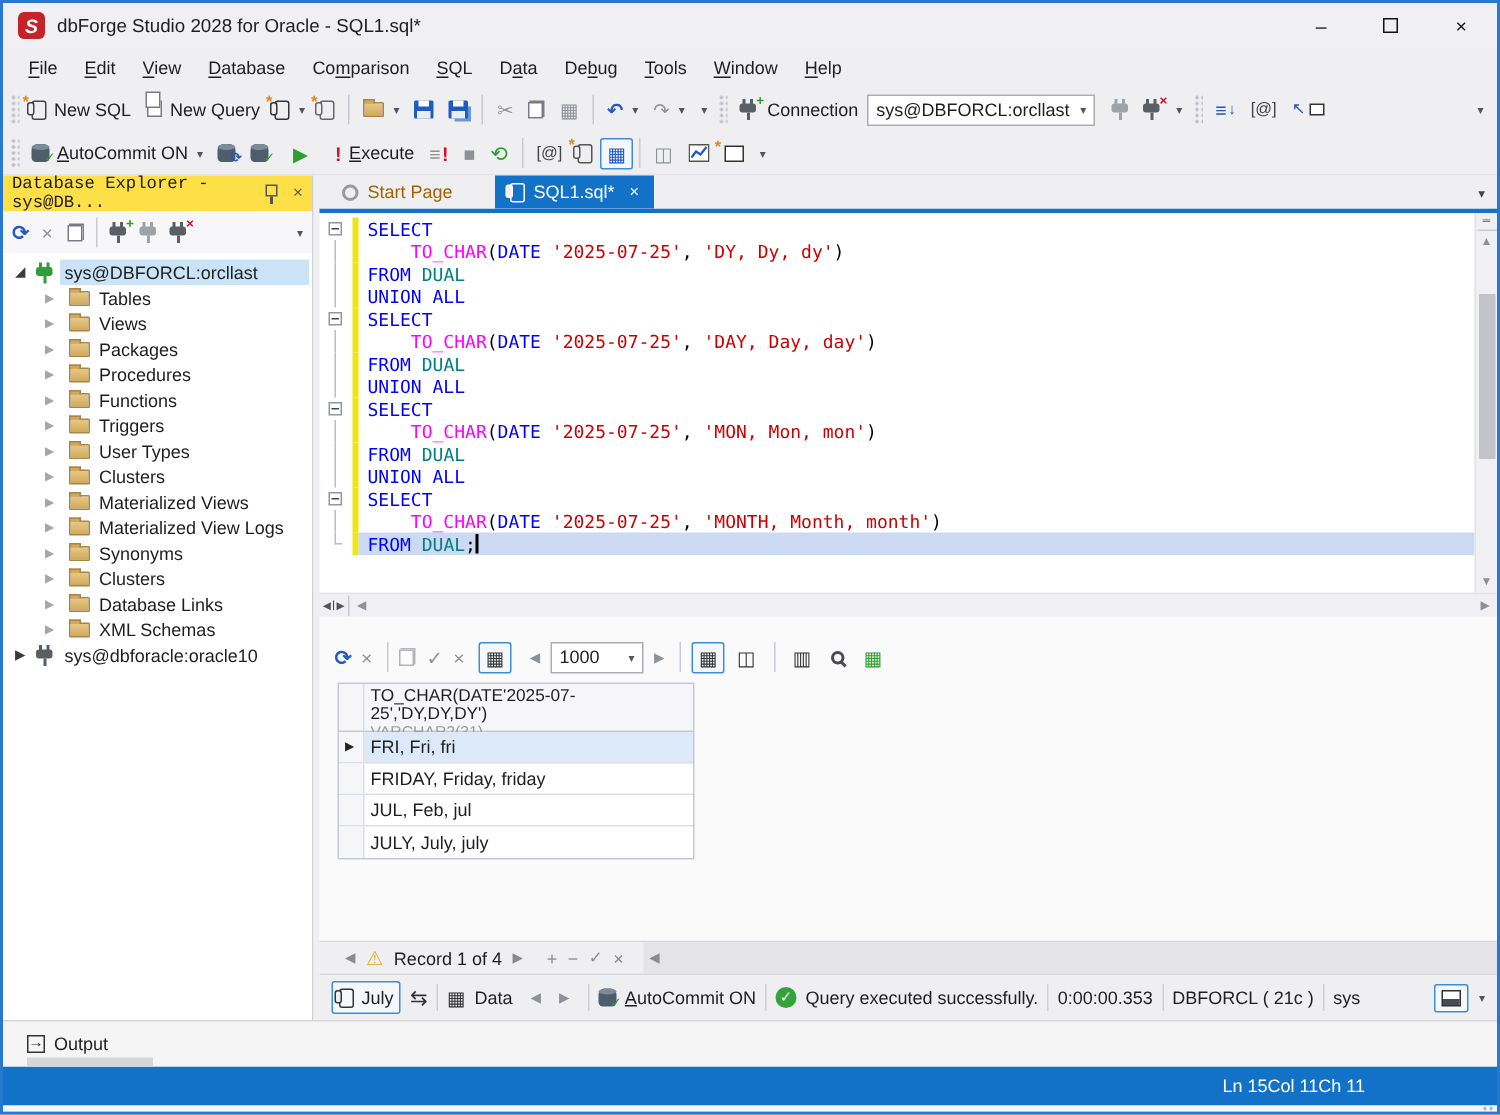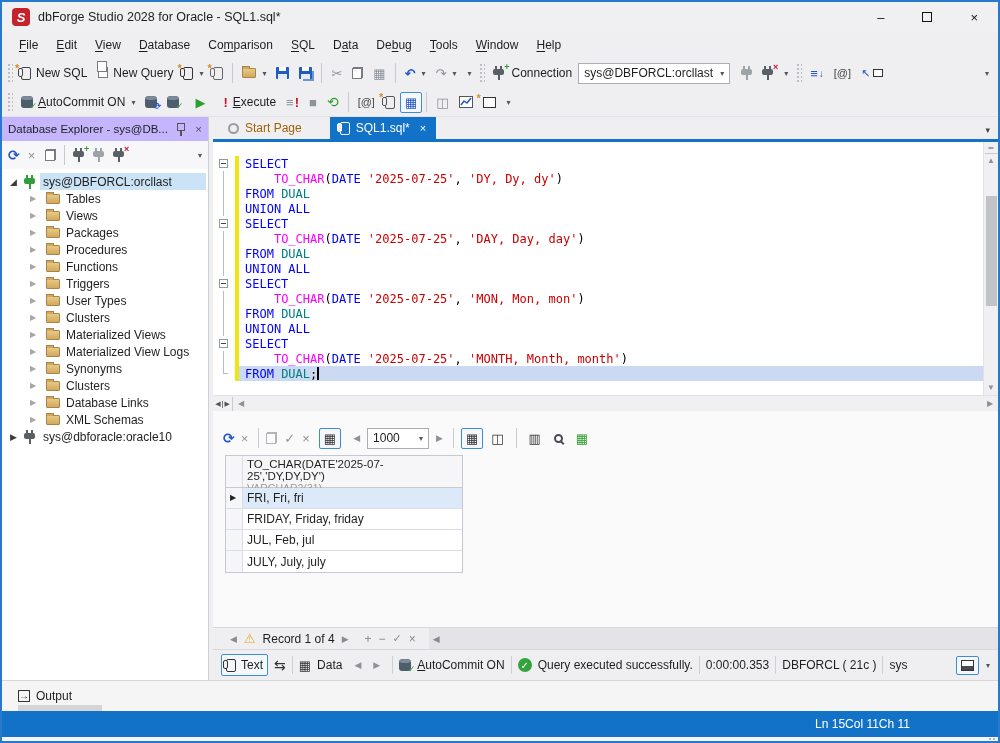--- a/index.html
+++ b/index.html
@@ -70,21 +70,21 @@
   .pinic::after { content:''; position:absolute; bottom:0; left:4px; width:1.5px; height:5px; background:#555; }
   .copyic { position:relative; width:11px; height:12px; display:inline-block; }
   .copyic::before { content:''; position:absolute; top:0; right:0; width:8px; height:9px; border:1px solid #7A7A82; background:#fff; }
   .copyic::after { content:''; position:absolute; bottom:0; left:0; width:8px; height:9px; border:1px solid #7A7A82; background:#fff; }
   .combo { display:flex; align-items:center; background:#fff; border:1px solid #ABADB3; height:21px; padding:0 5px; }
   .combo .dd { margin-left:auto; }
 
   
   .main { display:flex; height:563px; }
   .explorer { width:207px; display:flex; flex-direction:column; background:#fff; border-right:1px solid #CFCFD6; }
-  .exp-header { height:24px; background:#c4b5fd; display:flex; align-items:center; padding:0 6px; font-size:11.5px; }
+  .exp-header { height:24px; background:#fde047; display:flex; align-items:center; padding:0 6px; font-size:11.5px;font-family:Liberation Mono, monospace; }
   .exp-header .hicons { margin-left:auto; display:flex; gap:10px; align-items:center; color:#555; }
   .exp-toolbar { height:28px; display:flex; align-items:center; gap:4px; padding:0 6px; background:#F7F7F9; }
   .tree { flex:1; overflow:hidden; padding-top:4px; background:#fff; }
   .trow { height:17px; display:flex; align-items:center; position:relative; white-space:nowrap; }
   .trow .arrow { position:absolute; font-size:8px; color:#A6A6A6; }
   .trow.root .arrow { left:8px; color:#3b3b3b; }
   .trow.child .arrow { left:28px; }
   .trow .iconw { position:absolute; display:inline-flex; }
   .trow.root .iconw { left:22px; } .trow.child .iconw { left:44px; }
   .trow .lbl { position:absolute; }
@@ -97,21 +97,21 @@
   .docarea { flex:1; display:flex; flex-direction:column; min-width:0; }
   .tabstrip { height:22px; display:flex; align-items:flex-end; background:#EFEFF2; padding-left:5px; position:relative; }
   .tab { height:22px; display:flex; align-items:center; gap:6px; padding:0 10px; font-size:12px; }
   .tab.inactive { color:#a16207; margin-right:18px; }
   .tab.active { background:#1272C8; color:#fff; }
   .tab .x { font-size:11px; margin-left:4px; }
   .tab-dd { position:absolute; right:8px; bottom:4px; color:#444; font-size:9px; }
   .tabline { height:3px; background:#1272C8; }
 
   .editor { position:relative; height:253px; background:#fff; display:flex; }
-  .code-wrap { flex:1; overflow:hidden; position:relative; padding-top:14px; }
+  .code-wrap { flex:1; overflow:hidden; position:relative; padding-top:3px; }
   .eline { height:15px; display:flex; align-items:center; position:relative; font-family:"DejaVu Sans Mono","Liberation Mono",monospace; font-size:12px; white-space:pre; }
   .eline .foldcell { width:22px; flex:0 0 auto; position:relative; height:15px; }
   .foldbox { position:absolute; left:6px; top:3px; width:9px; height:9px; border:1px solid #9098A0; background:#fff; }
   .foldbox::before { content:''; position:absolute; left:1px; top:3px; width:5px; height:1px; background:#444; }
   .foldline { position:absolute; left:10px; top:0; width:1px; height:15px; background:#B8BEC6; }
   .foldcorner { position:absolute; left:10px; top:0; width:5px; height:8px; border-left:1px solid #B8BEC6; border-bottom:1px solid #B8BEC6; }
   .eline .chbar { width:4px; height:15px; background:#EFE510; flex:0 0 auto; margin-right:6px; }
   .eline.cur .hl { position:absolute; left:26px; right:0; top:0; bottom:0; background:#CBD9F3; }
   .eline .codetxt { position:relative; z-index:1; }
   .tk-k { color:#0000FF; } .tk-f { color:#FF00FF; } .tk-s { color:#CC0000; } .tk-t { color:#008080; } .tk-p { color:#000; }
@@ -635,21 +635,21 @@
           <span class="nv" style="font-size:11px">✓</span>
           <span class="nv" style="font-size:12px">×</span>
           <div class="rn-scroll">
               <span class="nv">◀</span>
             </div>
         </div>
 
         <div class="docbar">
           <div class="tbtn tsel">
             <span class="scrollic" style="color:#333"></span>
-            <span>Text</span>
+            <span>July</span>
           </div>
           <span class="ic" style="color:#333;font-size:14px">⇆</span>
           <div class="vsep"></div>
           <span class="ic" style="color:#333">▦</span>
           <span>Data</span>
           <span class="nv ic g" style="font-size:9px;margin-left:6px">◀</span>
           <span class="nv ic g" style="font-size:9px;margin:0 6px">▶</span>
           <div class="vsep"></div>
           <span class="dbic">
               <span class="badge green">✓</span>

